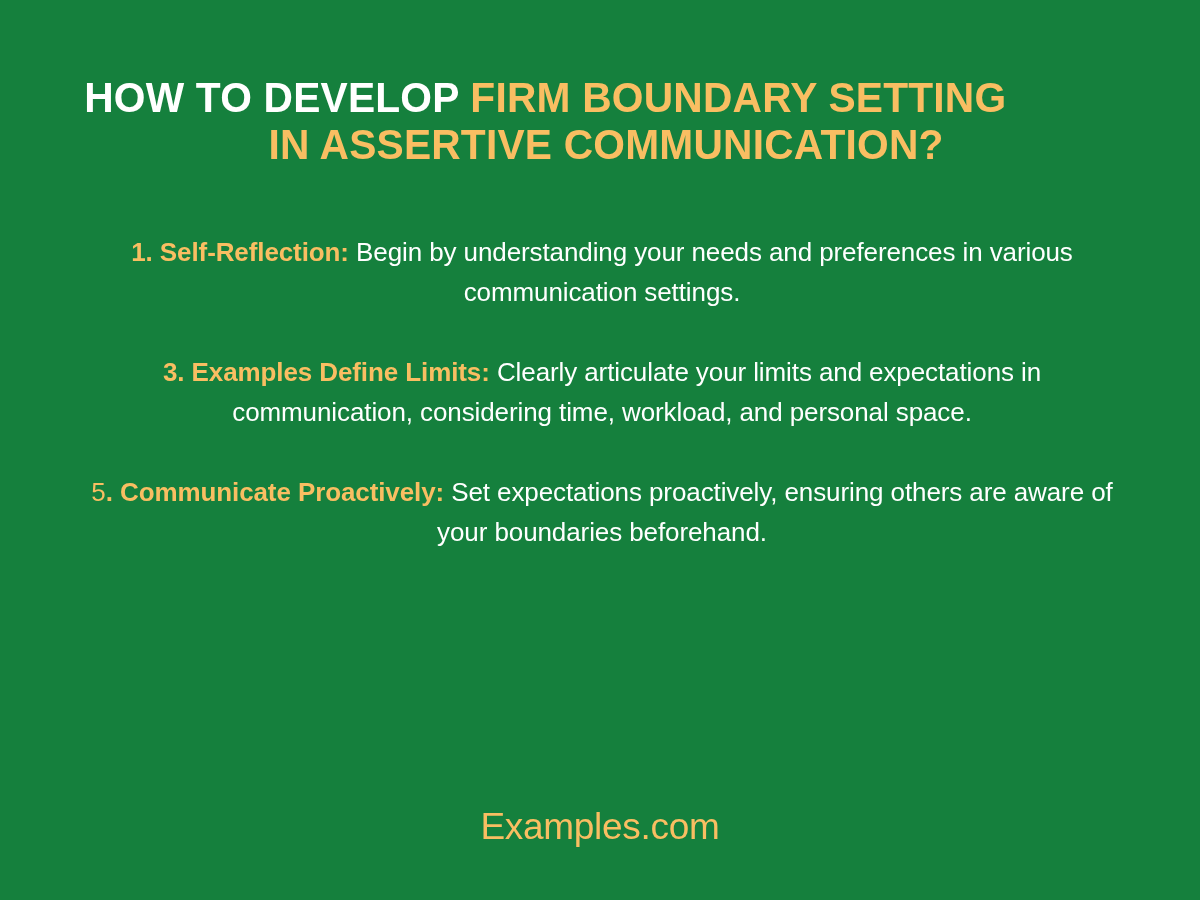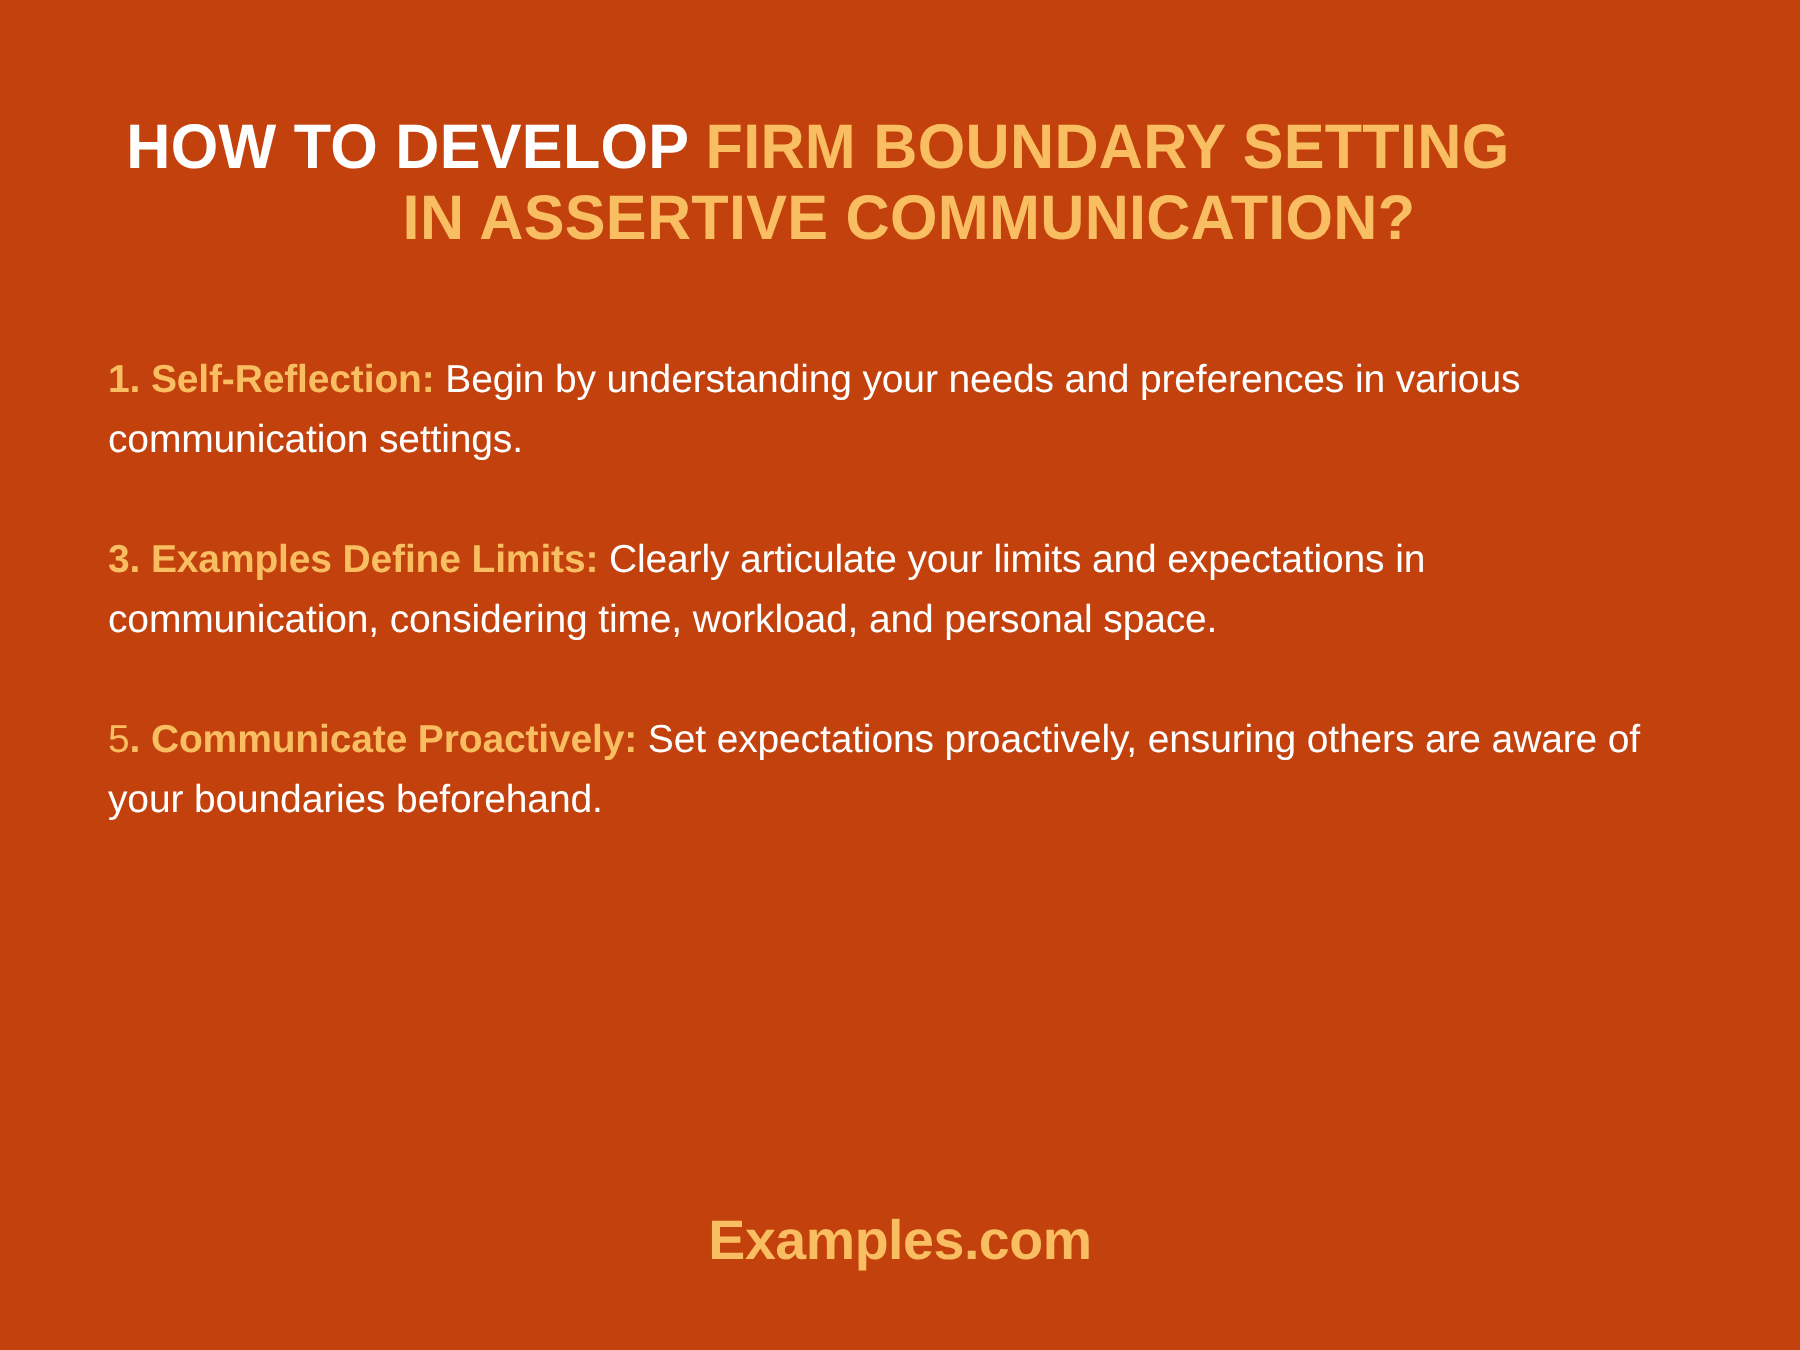--- a/index.html
+++ b/index.html
@@ -11,21 +11,21 @@
     height: 900px;
     background: #2a2224;
     font-family: "Liberation Sans", sans-serif;
     overflow: hidden;
   }
 
   .poster {
     position: relative;
     width: 1200px;
     height: 900px;
-    background: #c2410c;
+    background: #15803d;
     box-sizing: border-box;
   }
 
   
   .title-block {
     position: absolute;
     left: 68px;
     top: 74px;
     width: 1076px;
     text-align: center;
@@ -47,20 +47,21 @@
   }
   .t-white { color: #ffffff; }
   .t-orange { color: #f9be62; }
 
   
   .list {
     position: absolute;
     left: 72px;
     top: 206px;
     width: 1060px;
+    text-align: center;
   }
   .list-item {
     margin-bottom: 40px;
     font-size: 26px;
     line-height: 40px;
     color: #ffffff;
     letter-spacing: -0.1px;
   }
   .list-item:last-child {
     margin-bottom: 0;
@@ -92,21 +93,21 @@
   .footer {
     position: absolute;
     left: 0;
     top: 806px;
     width: 1200px;
     text-align: center;
   }
   .footer-brand {
     display: inline-block;
     font-size: 37px;
-    font-weight: bold;
+    font-weight: normal;
     color: #f9be62;
     letter-spacing: -0.3px;
   }
 </style>
 </head>
 <body>
 
 <div class="poster">
 
   <div class="title-block">

